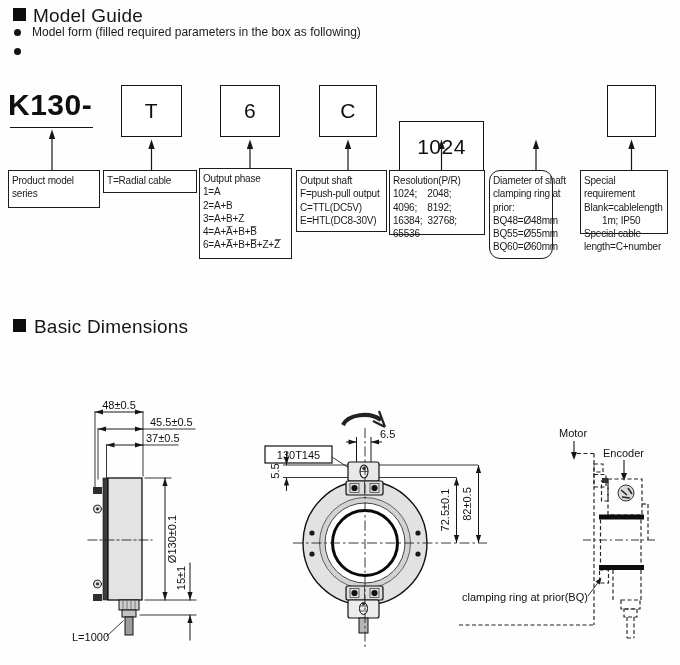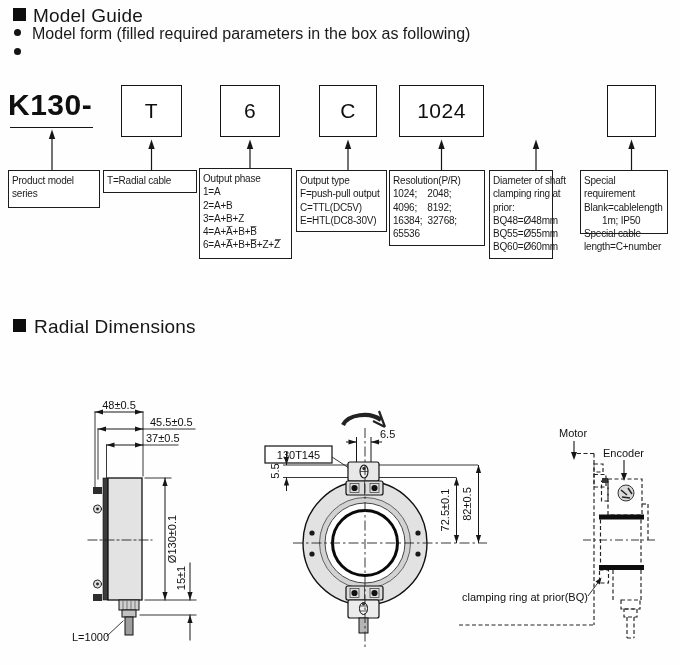--- a/index.html
+++ b/index.html
@@ -4,21 +4,21 @@
 <style>
   html,body{margin:0;padding:0;background:#ffffff;}
   .page{
     position:relative;width:680px;height:665px;background:#fefefe;
     font-family:"Liberation Sans",sans-serif;color:#111;overflow:hidden;
   }
   .abs{position:absolute;}
   .sq-marker{position:absolute;width:13px;height:13px;background:#0d0d0d;}
   .sec-title{position:absolute;font-size:19px;letter-spacing:0.2px;color:#161616;}
   .bullet-dot{position:absolute;width:7px;height:7px;border-radius:50%;background:#141414;}
-  .bullet-text{position:absolute;font-size:16px;white-space:pre;color:#1a1a1a;}
+  .bullet-text{position:absolute;font-size:12px;white-space:pre;color:#1a1a1a;}
   .model-prefix{position:absolute;left:8px;top:88px;font-size:30px;font-weight:700;letter-spacing:0.5px;color:#0f0f0f;}
   .prefix-underline{position:absolute;left:10px;top:127px;width:83px;border-top:1.6px solid #141414;}
   .mbox{
     position:absolute;top:85px;height:52px;border:1.6px solid #141414;background:#fff;
     display:flex;align-items:center;justify-content:center;
     font-size:21px;color:#0f0f0f;box-sizing:border-box;letter-spacing:0.5px;
   }
   .dbox{
     position:absolute;border:1.3px solid #1c1c1c;background:#fff;box-sizing:border-box;
     font-size:10px;line-height:13.3px;letter-spacing:-0.2px;color:#1a1a1a;
@@ -40,21 +40,21 @@
   <div class="bullet-text" style="left:32px;top:25px;">Model form (filled required parameters in the box as following)</div>
 
   <div class="bullet-dot" style="left:14px;top:48px;"></div>
 
   <div class="model-prefix">K130-</div>
   <div class="prefix-underline"></div>
 
   <div class="mbox" style="left:121px;width:61px;">T</div>
   <div class="mbox" style="left:220px;width:60px;">6</div>
   <div class="mbox" style="left:319px;width:58px;">C</div>
-  <div class="mbox" style="left:399px;width:85px;">1024</div>
+  <div class="mbox" style="left:399px;width:85px;margin-top:36px;">1024</div>
   <div class="mbox" style="left:607px;width:49px;"></div>
 
   <svg class="abs" style="left:0;top:125px;" width="680" height="50" viewBox="0 125 680 50">
     <g stroke="#161616" stroke-width="1.2" fill="#161616">
       <line x1="52" y1="170" x2="52" y2="137"></line>
         <polygon points="52,129.5 48.8,139 55.2,139" stroke="none"></polygon>
       <line x1="151.5" y1="170" x2="151.5" y2="147"></line>
         <polygon points="151.5,139.5 148.3,149 154.7,149" stroke="none"></polygon>
       <line x1="250" y1="170" x2="250" y2="147"></line>
         <polygon points="250,139.5 246.8,149 253.2,149" stroke="none"></polygon>
@@ -71,44 +71,44 @@
 
   <div class="dbox" style="left:103px;top:170px;width:94px;height:23px;">T=Radial cable</div>
   <div class="dbox" style="left:8px;top:170px;width:92px;height:38px;">Product model
 series</div>
   <div class="dbox" style="left:199px;top:168px;width:93px;height:91px;">Output phase
 1=A
 2=A+B
 3=A+B+Z
 4=A+A̅+B+B̅
 6=A+A̅+B+B̅+Z+Z̅</div>
-  <div class="dbox" style="left:296px;top:170px;width:91px;height:62px;">Output type
+  <div class="dbox" style="left:296px;top:170px;width:91px;height:62px;">Output shaft
 F=push-pull output
 C=TTL(DC5V)
 E=HTL(DC8-30V)</div>
-  <div class="dbox" style="left:389px;top:170px;width:96px;height:76px;">Resolution(P/R)
+  <div class="dbox" style="left:389px;top:170px;width:96px;height:65px;">Resolution(P/R)
 1024;    2048;
 4096;    8192;
 16384;  32768;
 65536</div>
-  <div class="dbox" style="left:489px;top:170px;width:64px;height:89px;">Diameter of shaft
+  <div class="dbox" style="left:489px;top:170px;width:64px;height:89px;border-radius:11px;">Diameter of shaft
 clamping ring at
 prior:
 BQ48=Ø48mm
 BQ55=Ø55mm
 BQ60=Ø60mm</div>
   <div class="dbox" style="left:580px;top:170px;width:88px;height:64px;">Special
 requirement
 Blank=cablelength
        1m; IP50
 Special cable
 length=C+number</div>
 
   <div class="sq-marker" style="left:13px;top:319px;"></div>
-  <div class="sec-title" style="left:34px;top:316px;">Radial Dimensions</div>
+  <div class="sec-title" style="left:34px;top:316px;">Basic Dimensions</div>
 
   <svg class="abs" style="left:0;top:340px;" width="680" height="325" viewBox="0 340 680 325">
     <defs>
       <marker id="dimE" orient="auto" markerWidth="12" markerHeight="8" refX="0" refY="0" markerUnits="userSpaceOnUse" style="overflow:visible">
         <path d="M0,0 L-8,2.6 L-8,-2.6 Z" fill="#161616"></path>
       </marker>
       <marker id="dimS" orient="auto" markerWidth="12" markerHeight="8" refX="0" refY="0" markerUnits="userSpaceOnUse" style="overflow:visible">
         <path d="M0,0 L8,2.6 L8,-2.6 Z" fill="#161616"></path>
       </marker>
     </defs>

